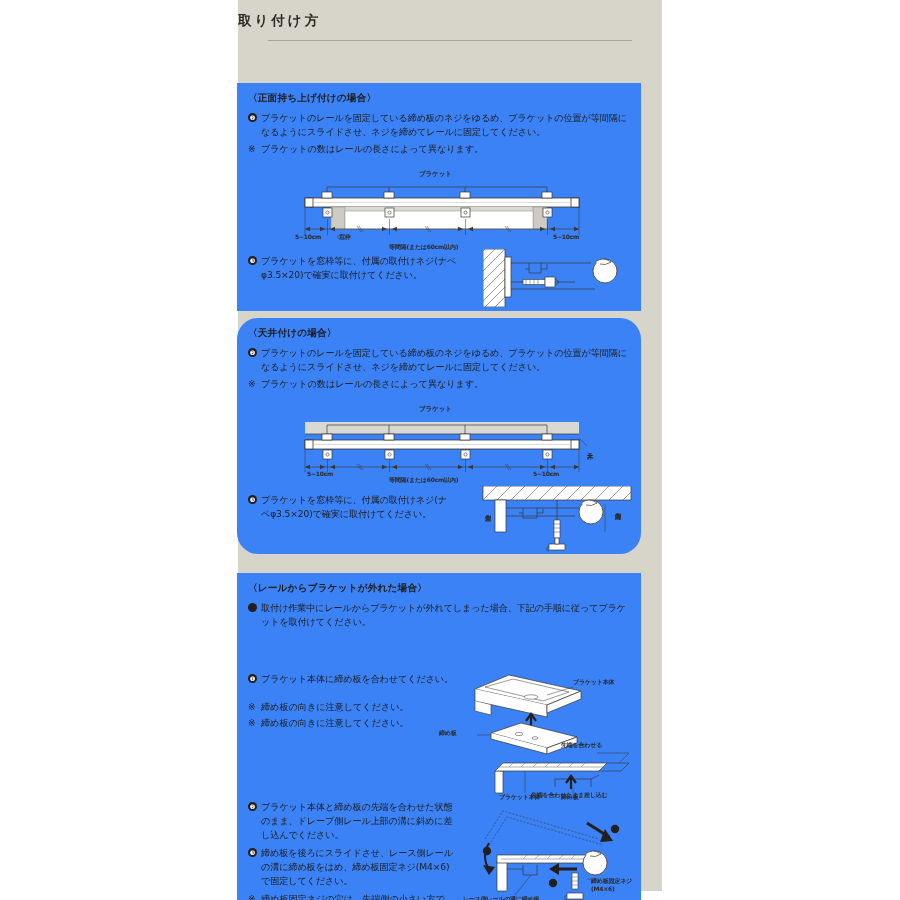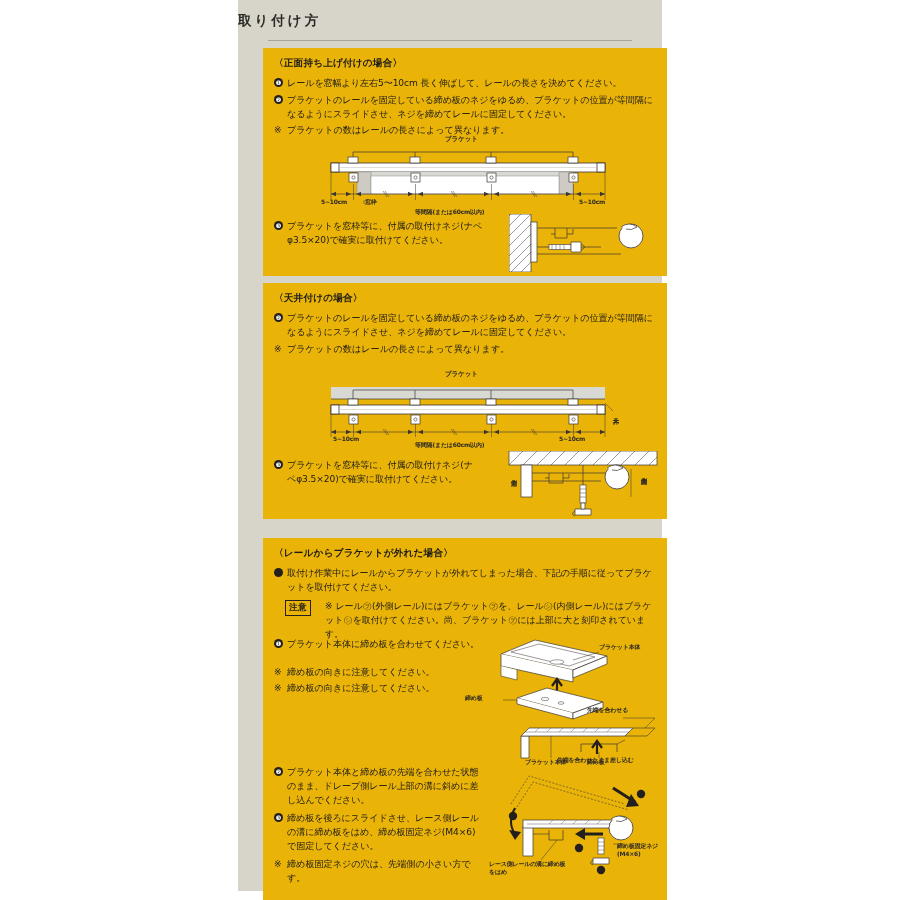--- a/index.html
+++ b/index.html
@@ -30,26 +30,27 @@
   }
   .title-rule {
     position: absolute;
     left: 268px; top: 40px;
     width: 364px; height: 1px;
     background: #a9a498;
   }
 
   .card {
     position: absolute;
-    left: 263px;
+    left: 237px;
     width: 404px;
-    background: #eab308;
+    background: #3b82f6;
+    margin-top: 35px;
   }
   #card-front   { top: 48px;  height: 228px; }
-  #card-ceiling { top: 283px; height: 236px; }
+  #card-ceiling { top: 283px; height: 236px; border-radius: 21px; }
   #card-detach  { top: 538px; height: 398px; }
 
   .sec-head {
     font-size: 9.6px; font-weight: 700; color: #1d1b18;
     padding: 9px 0 7px 11px; letter-spacing: .2px;
   }
 
   .step {
     position: relative;
     font-size: 9.1px; line-height: 1.52; color: #1d1b18;
@@ -102,24 +103,20 @@
 <div class="page">
 
   <div class="panel"></div>
 
   <div class="doc-title">取り付け方</div>
   <div class="title-rule"></div>
 
   <div class="card" id="card-front">
     <div class="sec-head">〈正面持ち上げ付けの場合〉</div>
 
-    <div class="step">
-      <span class="num">❶</span>
-      <span>レールを窓幅より左右5〜10cm 長く伸ばして、レールの長さを決めてください。</span>
-    </div>
     <div class="step">
       <span class="num">❷</span>
       <span>ブラケットのレールを固定している締め板のネジをゆるめ、ブラケットの位置が等間隔になるようにスライドさせ、ネジを締めてレールに固定してください。</span>
     </div>
     <div class="note">
       <span class="mk">※</span>
       <span>ブラケットの数はレールの長さによって異なります。</span>
     </div>
 
     <div class="fig" style="left:60px; top:96px;">
@@ -356,24 +353,20 @@
   </div>
 
   <div class="card" id="card-detach">
     <div class="sec-head">〈レールからブラケットが外れた場合〉</div>
 
     <div class="step">
       <span class="num" style="background:#231f1c;"></span>
       <span>取付け作業中にレールからブラケットが外れてしまった場合、下記の手順に従ってブラケットを取付けてください。</span>
     </div>
 
-    <div class="caution">
-      <span class="tag">注意</span>
-      <span>※ レール㋾(外側レール)にはブラケット㋾を、レール㋛(内側レール)にはブラケット㋛を取付けてください。尚、ブラケット㋾には上部に大と刻印されています。</span>
-    </div>
 
     <div class="step" style="position:absolute; left:0; top:100px; width:235px;">
       <span class="num">❶</span>
       <span>ブラケット本体に締め板を合わせてください。</span>
     </div>
     <div class="note" style="position:absolute; left:0; top:128px; width:235px;">
       <span class="mk">※</span>
       <span>締め板の向きに注意してください。</span>
     </div>
     <div class="note" style="position:absolute; left:0; top:144px; width:235px;">

